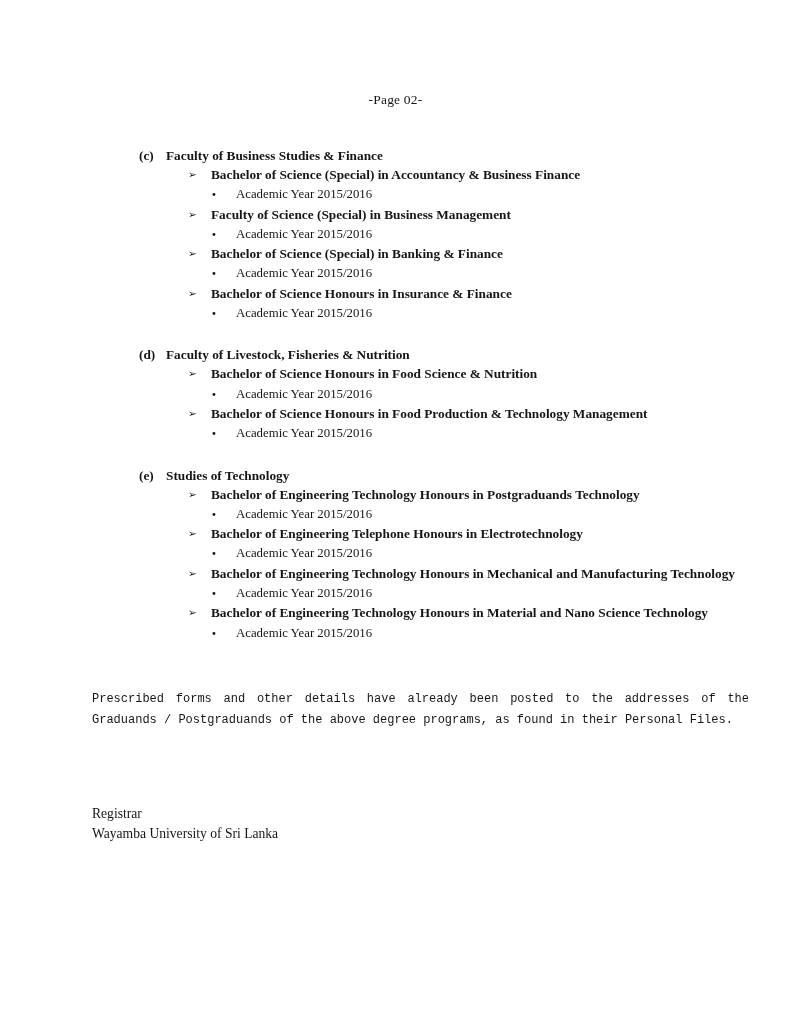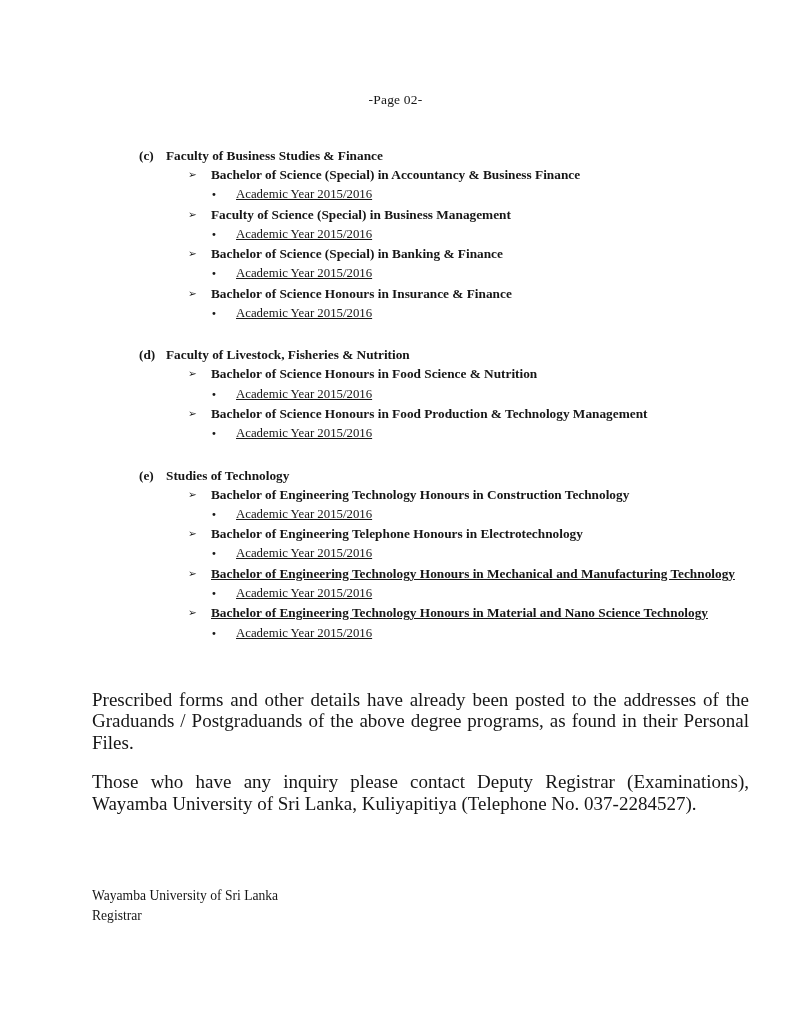--- a/index.html
+++ b/index.html
@@ -79,53 +79,52 @@
     line-height: 19.3px;
     transform: translateY(-1px);
   }
   .degree-text {
     flex: 1 1 auto;
     text-align: justify;
     text-justify: inter-word;
   }
   .degree-text.wrapped {
     max-width: 560px;
-    text-decoration: underline;
   }
 
   
   .year-item {
     display: flex;
     align-items: baseline;
     margin-left: 119px;
     font-size: 12.8px;
     line-height: 19.3px;
   }
   .year-marker {
     flex: 0 0 25px;
     width: 25px;
     font-family: "DejaVu Sans", sans-serif;
     font-size: 10px;
     line-height: 19.3px;
   }
   .year-text {
     flex: 1 1 auto;
-    text-decoration: underline;
   }
 
   
   .closing {
     margin-top: 46px;
   }
   .para {
-    font-size: 19px;
+    font-size: 12px;
     line-height: 21.5px;
     text-align: justify;
     text-justify: inter-word;
     margin: 0 0 18px 0;
+    font-family: Liberation Mono, monospace;
   }
   .para:last-child {
     margin-bottom: 0;
   }
 
   
   .signature {
     margin-top: 72px;
     font-size: 13.6px;
     line-height: 20px;
@@ -204,21 +203,21 @@
             <span class="year-text">Academic Year 2015/2016</span>
           </div>
         </div>
         <div class="faculty-section">
           <div class="faculty-head">
             <span class="faculty-marker">(e)</span>
             <span class="faculty-label">Studies of Technology</span>
           </div>
           <div class="degree-item">
             <span class="degree-marker">➢</span>
-            <span class="degree-text">Bachelor of Engineering Technology Honours in Construction Technology</span>
+            <span class="degree-text">Bachelor of Engineering Technology Honours in Postgraduands Technology</span>
           </div>
           <div class="year-item">
             <span class="year-marker">•</span>
             <span class="year-text">Academic Year 2015/2016</span>
           </div>
           <div class="degree-item">
             <span class="degree-marker">➢</span>
             <span class="degree-text">Bachelor of Engineering Telephone Honours in Electrotechnology</span>
           </div>
           <div class="year-item">
@@ -239,22 +238,21 @@
           </div>
           <div class="year-item">
             <span class="year-marker">•</span>
             <span class="year-text">Academic Year 2015/2016</span>
           </div>
         </div>
       </div>
 
     <div class="closing">
       <p class="para">Prescribed forms and other details have already been posted to the addresses of the Graduands / Postgraduands of the above degree programs, as found in their Personal Files.</p>
-      <p class="para">Those who have any inquiry please contact Deputy Registrar (Examinations), Wayamba University of Sri Lanka, Kuliyapitiya (Telephone No. 037-2284527).</p>
     </div>
 
     <div class="signature">
+      <span class="sig-line">Registrar</span>
       <span class="sig-line">Wayamba University of Sri Lanka</span>
-      <span class="sig-line">Registrar</span>
     </div>
 
   </div>
 </div>
 
 </body></html>

